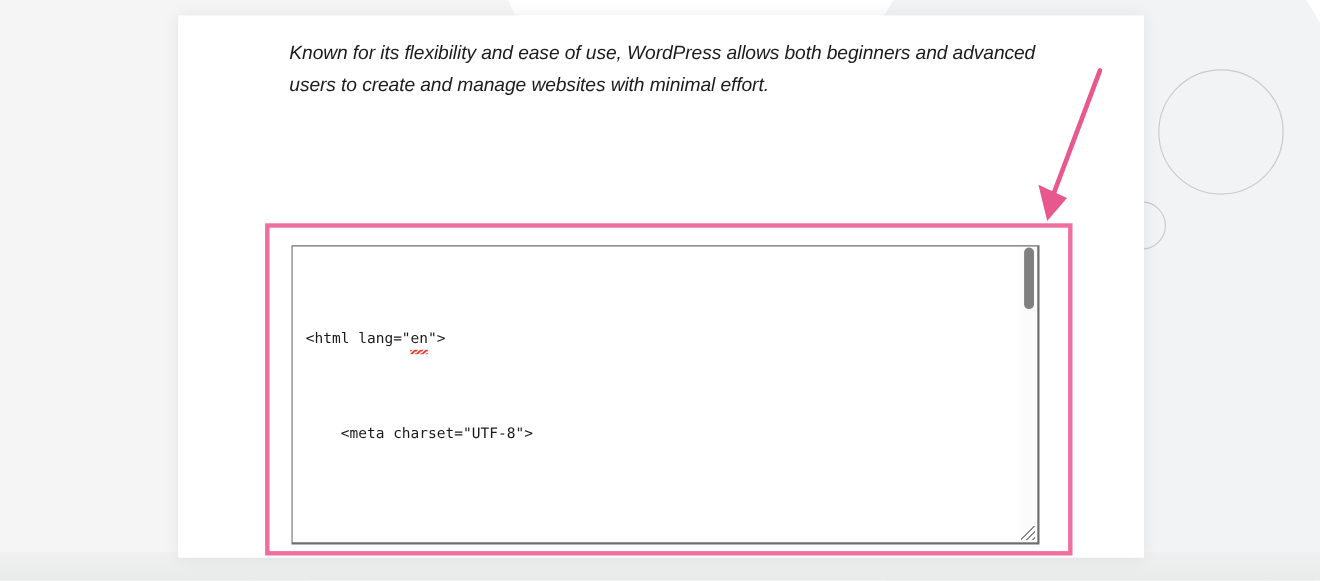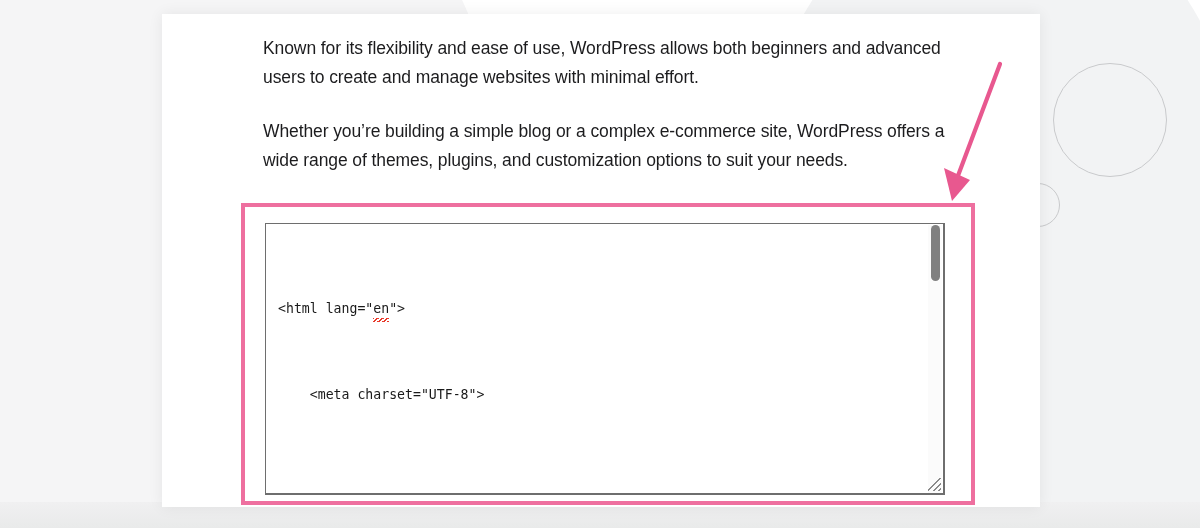--- a/index.html
+++ b/index.html
@@ -85,20 +85,21 @@
     top: 20px;
     width: 690px;
   }
   .para {
     color: #1c1c1e;
     font-size: 17.5px;
     line-height: 28.5px;
     letter-spacing: -0.1px;
     margin: 0 0 26px 0;
     white-space: pre-line;
+    font-style: italic;
   }
   .para:last-child { margin-bottom: 0; }
 
   
   #highlight-frame {
     position: absolute;
     left: 241px;
     top: 203px;
     width: 734px;
     height: 302px;
@@ -212,21 +213,20 @@
   <div class="blob-right"></div>
   <div class="ring ring-big"></div>
   <div class="ring ring-small"></div>
   <div class="bottom-band"></div>
 </div>
 
 <div id="page-card">
 
   <div id="prose">
     <p class="para">Known for its flexibility and ease of use, WordPress allows both beginners and advanced users to create and manage websites with minimal effort.</p>
-    <p class="para">Whether you’re building a simple blog or a complex e-commerce site, WordPress offers a wide range of themes, plugins, and customization options to suit your needs.</p>
   </div>
 
 </div>
 
 <div id="highlight-frame"></div>
 
 <div id="code-editor">
 
   <div id="code-content">
 

